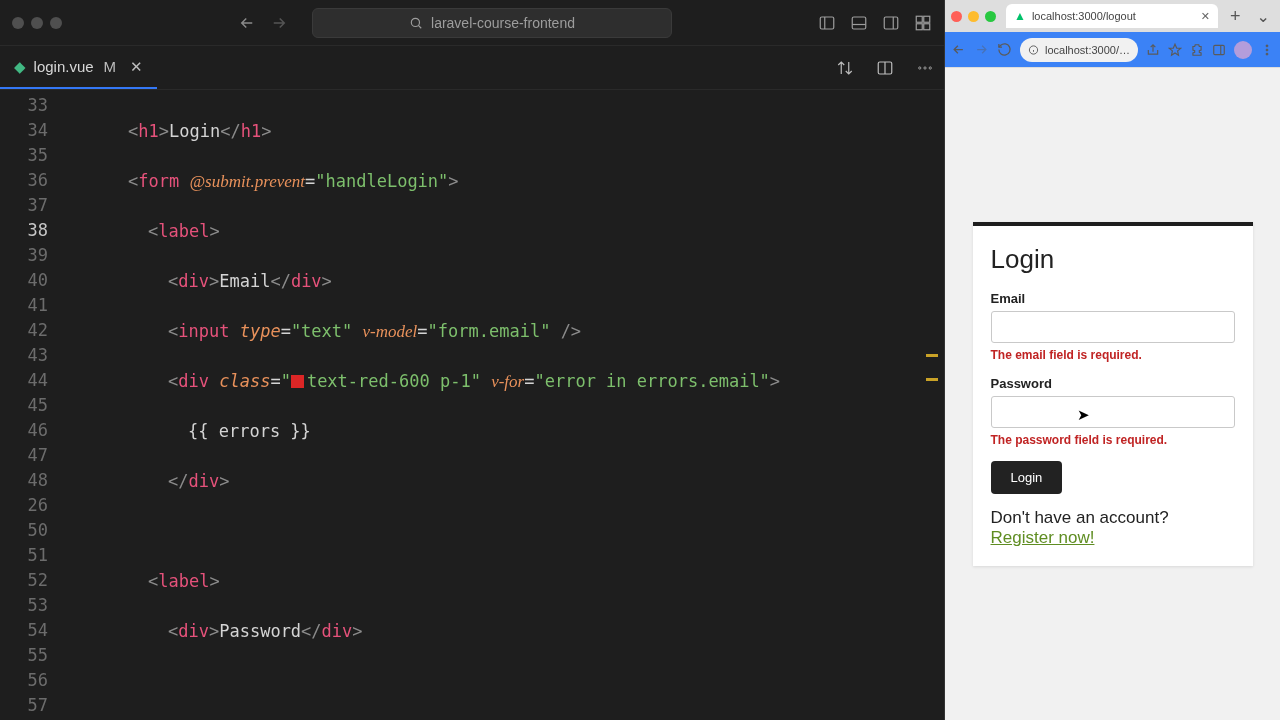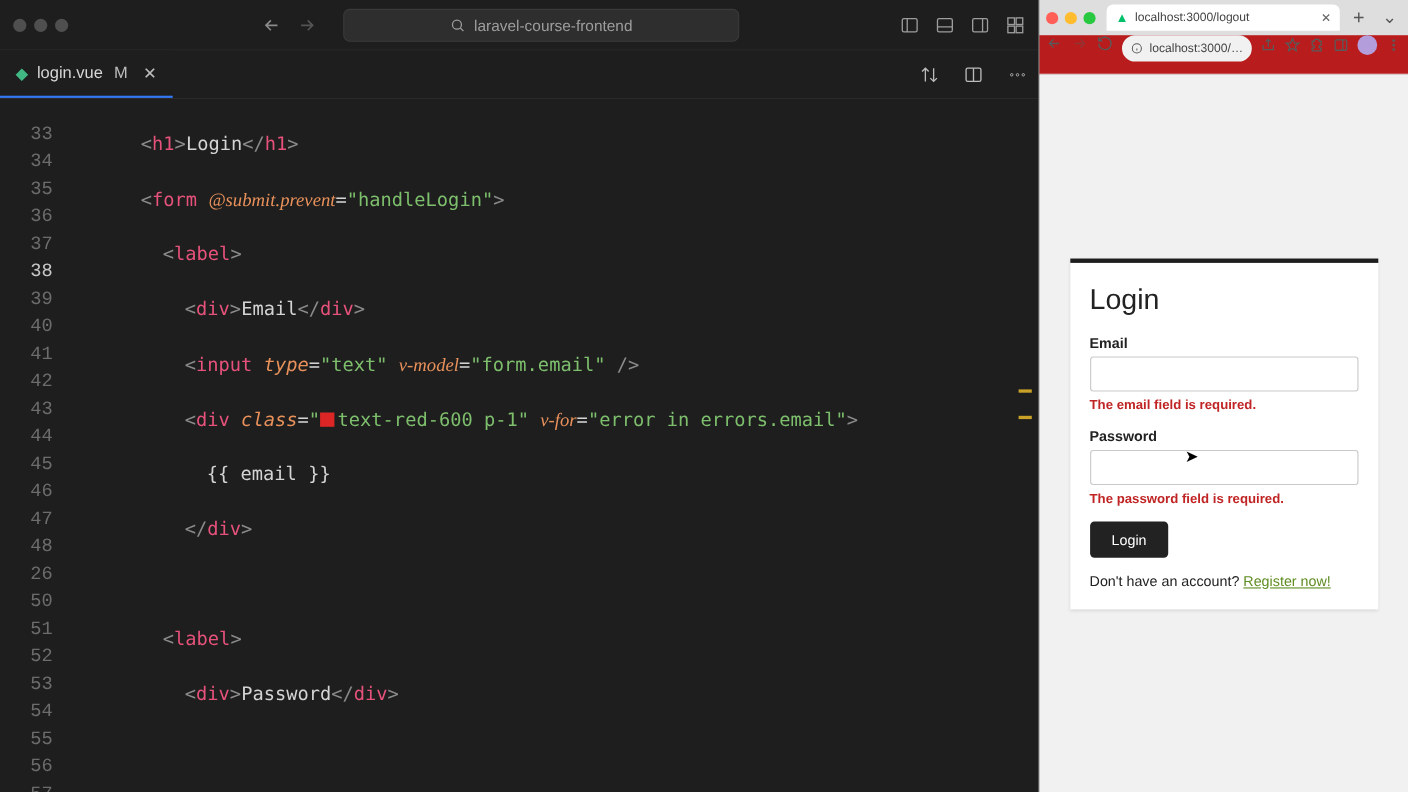--- a/index.html
+++ b/index.html
@@ -93,22 +93,21 @@
   font-family: "SF Mono", ui-monospace, Menlo, monospace;
   font-size: 17px;
   line-height: 25px;
   overflow: hidden;
   position: relative;
 }
 .gutter {
   width: 66px;
   text-align: right;
   color: #6c6c6c;
-  padding-top: 20px;
-  font-family: Liberation Mono, monospace;
+  padding-top: 3px;
 }
 .gutter div { padding-right: 18px; height: 25px; }
 .gutter .cur { color: #c7c7c7; }
 .code {
   flex: 1;
   padding-top: 4px;
   white-space: pre;
   color: #d4d4d4;
 }
 .code .ln { height: 25px; }
@@ -166,23 +165,23 @@
   color: #444;
   margin-left: 4px;
 }
 .nuxt-ico { color: #00c16a; font-size: 12px; }
 .tab-x { margin-left: auto; color: #666; }
 .chrome-plus { color: #555; font-size: 18px; padding: 0 6px; }
 .chrome-chev { color: #555; padding: 0 4px; }
 
 .chrome-url {
   height: 36px;
-  background: #b91c1c;
-  display: flex;
-  align-items: flex-start;
+  background: #3b82f6;
+  display: flex;
+  align-items: center;
   padding: 0 6px;
   gap: 8px;
   border-bottom: 1px solid #ddd;
 }
 .chrome-url svg { stroke: #5a5a5a; }
 .urlfield {
   flex: 1;
   height: 24px;
   background: #f1f1f1;
   border-radius: 12px;
@@ -244,21 +243,21 @@
   background: #222;
   color: #fff;
   border: none;
   border-radius: 4px;
   padding: 9px 20px;
   font-size: 13px;
   cursor: pointer;
 }
 .reg {
   margin-top: 14px;
-  font-size: 13px;
+  font-size: 17px;
   color: #222;
 }
 .reg a {
   color: #5f8d22;
   text-decoration: underline;
 }
 .cursor {
   position: absolute;
   left: 132px;
   top: 338px;
@@ -366,21 +365,21 @@
         <div>56</div>
         <div>57</div>
       </div>
     <div class="code">
 <div class="ln i1"><span class="ang">&lt;</span><span class="tag">h1</span><span class="ang">&gt;</span><span class="txt">Login</span><span class="ang">&lt;/</span><span class="tag">h1</span><span class="ang">&gt;</span></div>
 <div class="ln i1"><span class="ang">&lt;</span><span class="tag">form </span><span class="dir">@submit.prevent</span><span class="txt">=</span><span class="str">"handleLogin"</span><span class="ang">&gt;</span></div>
 <div class="ln i2"><span class="ang">&lt;</span><span class="tag">label</span><span class="ang">&gt;</span></div>
 <div class="ln i3"><span class="ang">&lt;</span><span class="tag">div</span><span class="ang">&gt;</span><span class="txt">Email</span><span class="ang">&lt;/</span><span class="tag">div</span><span class="ang">&gt;</span></div>
 <div class="ln i3"><span class="ang">&lt;</span><span class="tag">input </span><span class="attr">type</span><span class="txt">=</span><span class="str">"text"</span><span> </span><span class="dir">v-model</span><span class="txt">=</span><span class="str">"form.email"</span><span class="ang"> /&gt;</span></div>
 <div class="ln i3"><span class="ang">&lt;</span><span class="tag">div </span><span class="attr">class</span><span class="txt">=</span><span class="str">"</span><span class="swatch sw-red"></span><span class="str">text-red-600 p-1</span><span class="str">"</span><span> </span><span class="dir">v-for</span><span class="txt">=</span><span class="str">"error in errors.email"</span><span class="ang">&gt;</span></div>
-<div class="ln i4"><span class="txt">{{ email }}</span></div>
+<div class="ln i4"><span class="txt">{{ errors }}</span></div>
 <div class="ln i3"><span class="ang">&lt;/</span><span class="tag">div</span><span class="ang">&gt;</span></div>
 <div class="ln"></div>
 <div class="ln i2"><span class="ang">&lt;</span><span class="tag">label</span><span class="ang">&gt;</span></div>
 <div class="ln i3"><span class="ang">&lt;</span><span class="tag">div</span><span class="ang">&gt;</span><span class="txt">Password</span><span class="ang">&lt;/</span><span class="tag">div</span><span class="ang">&gt;</span></div>
 <div class="ln i3"></div>
 
 
 
 
 

